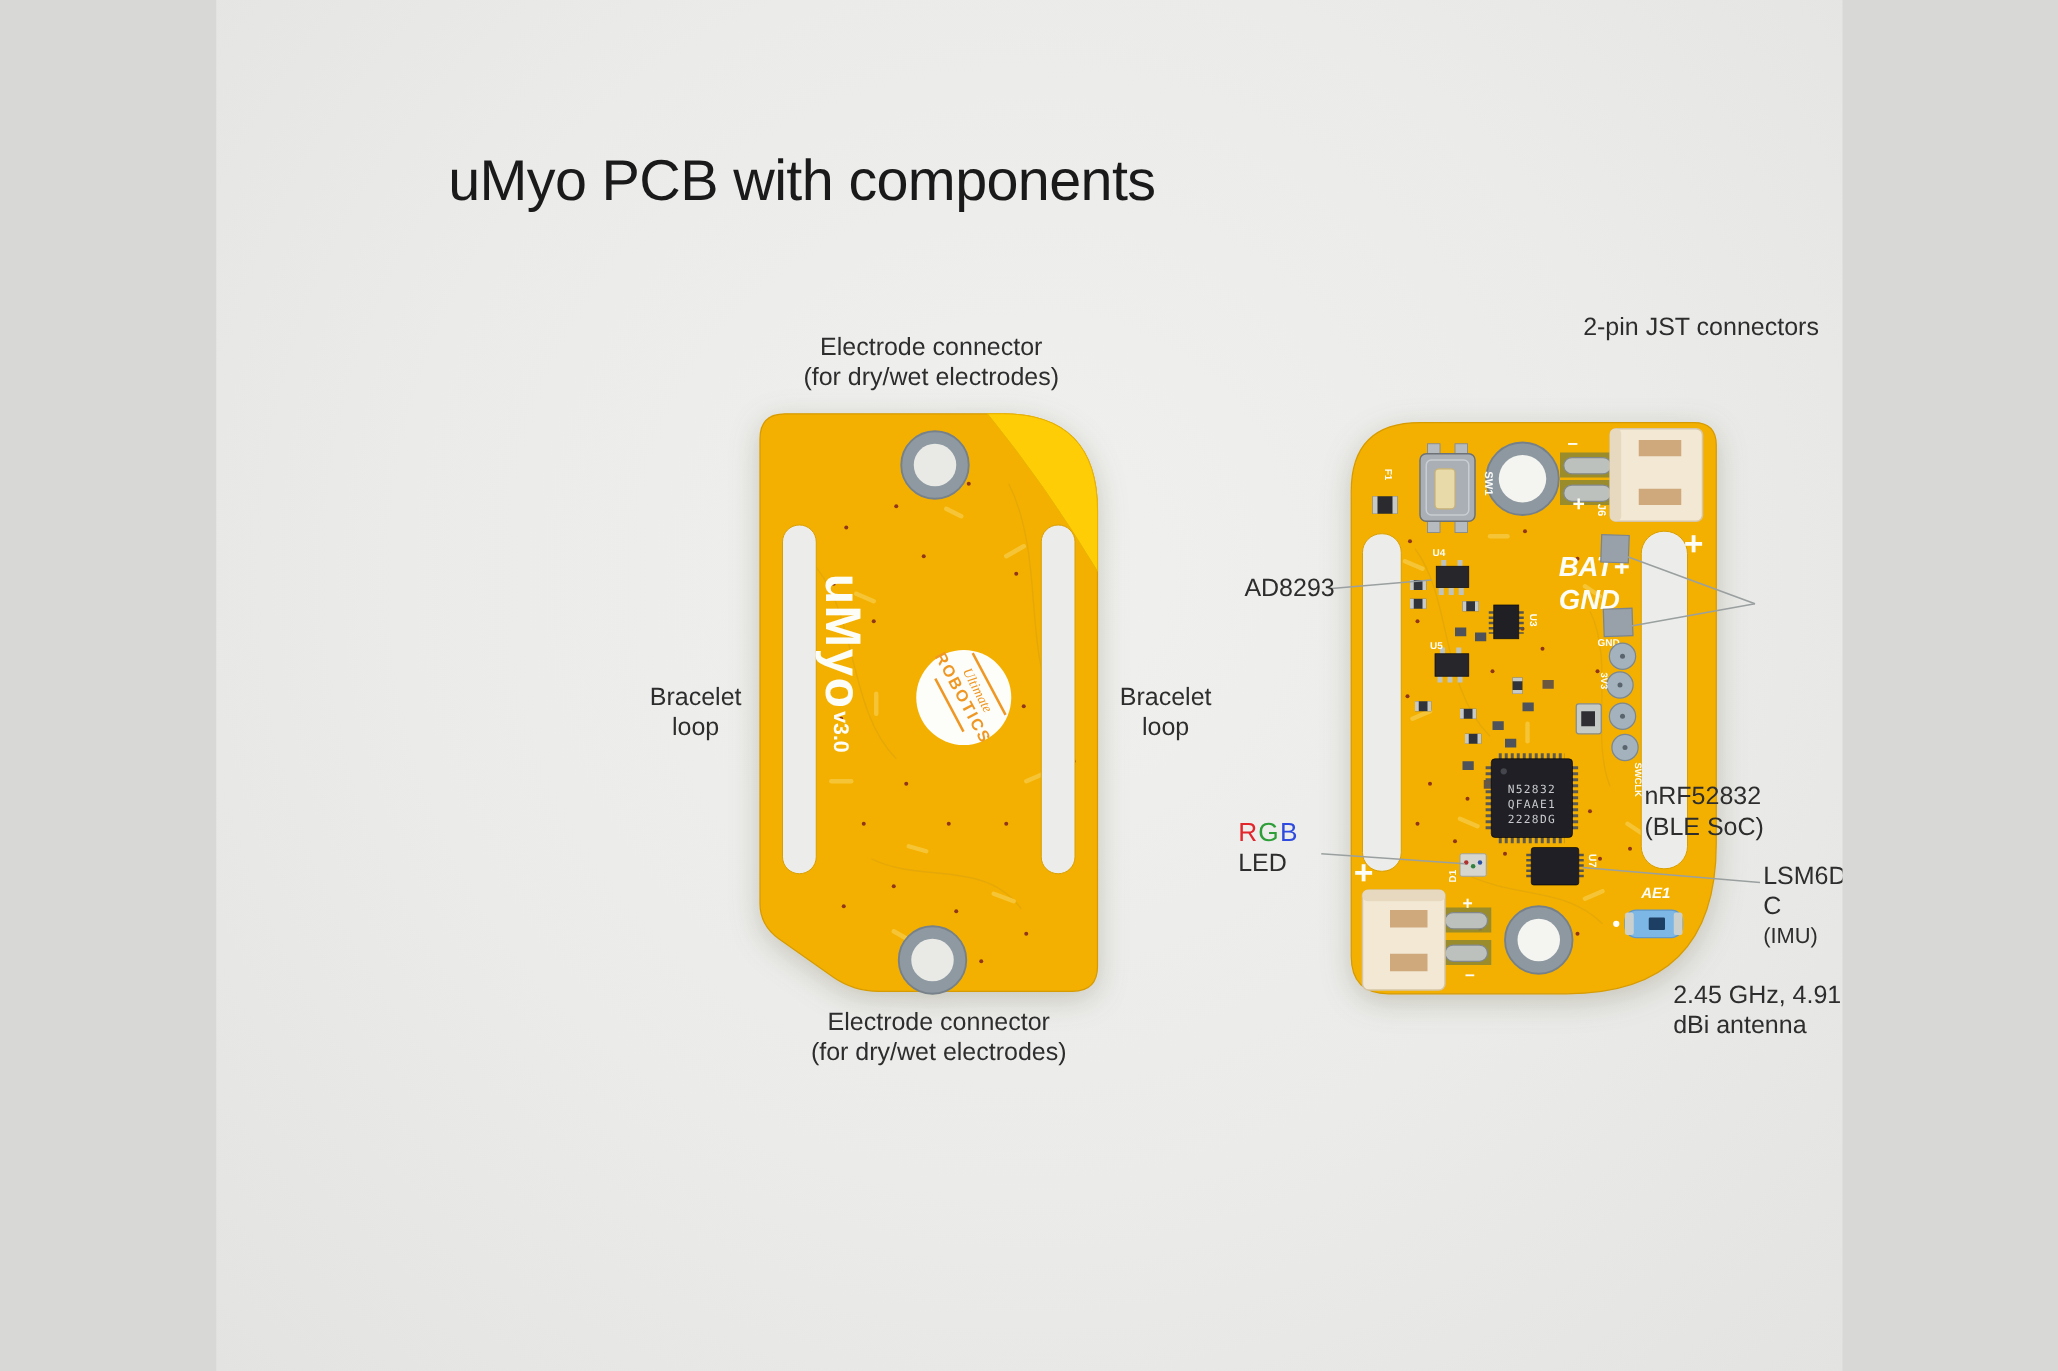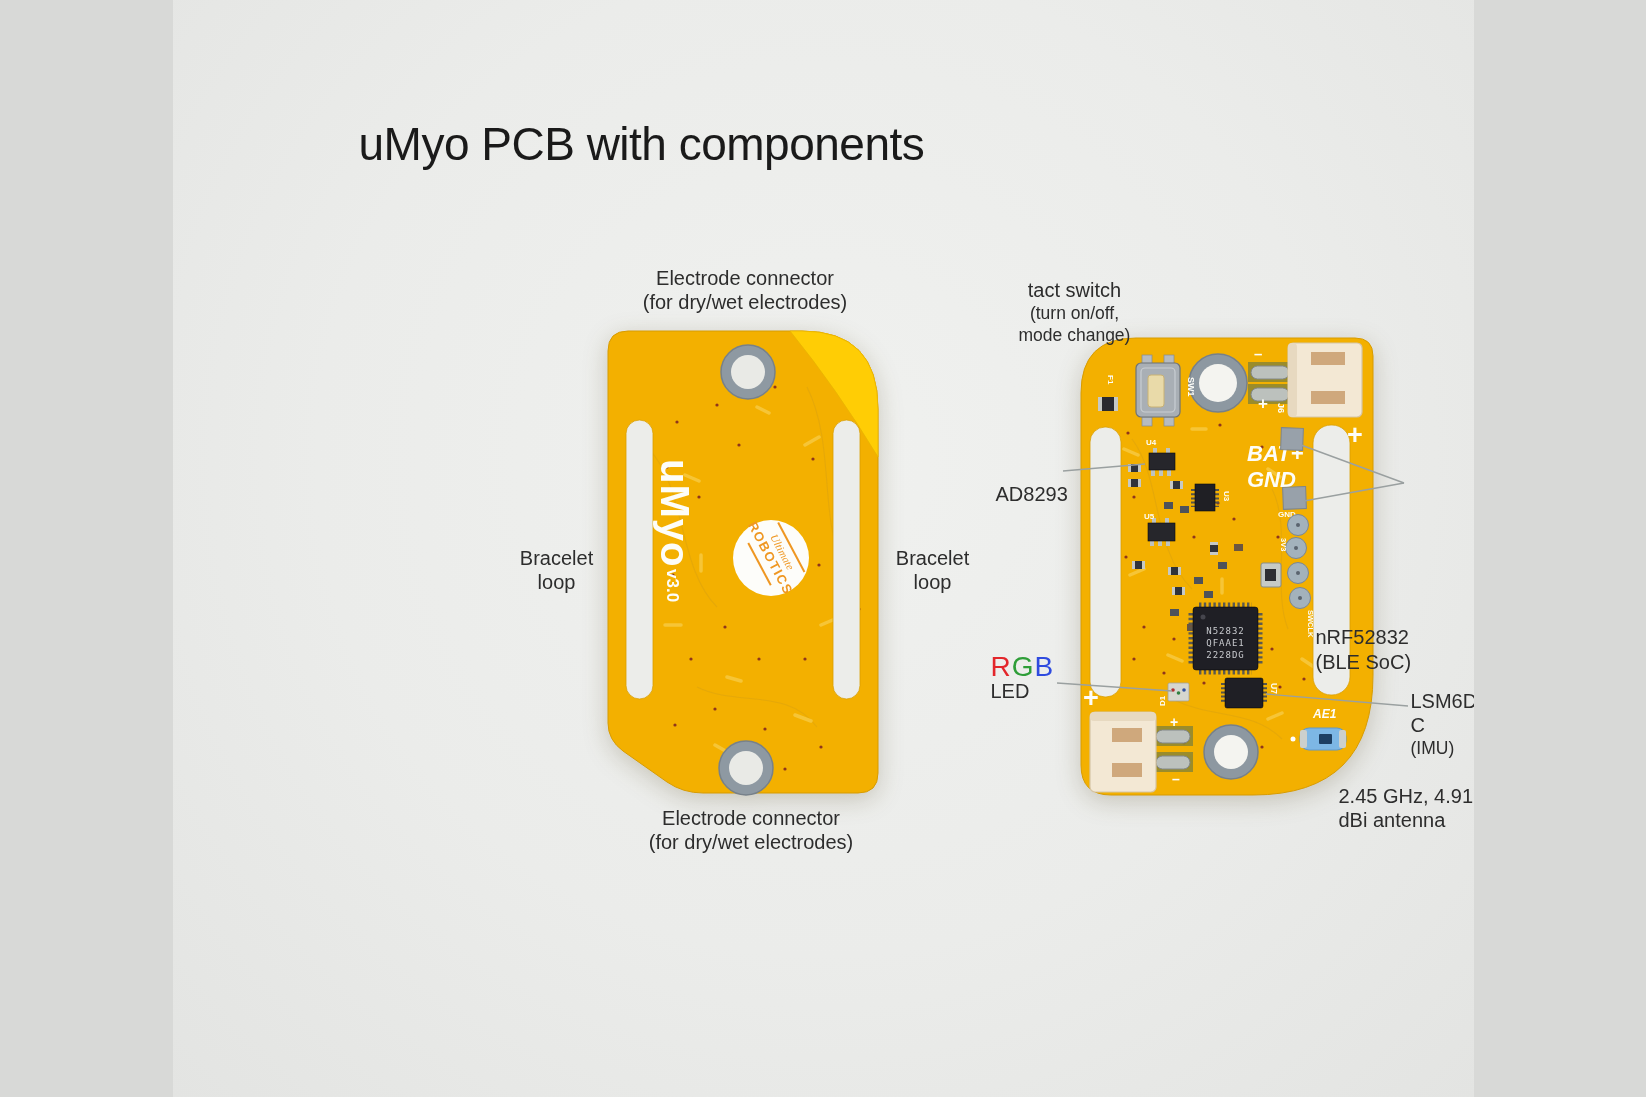--- a/index.html
+++ b/index.html
@@ -340,34 +340,30 @@
   <div class="lbl center" style="left:334px;top:546px;width:100px">
     <div>Bracelet</div>
     <div>loop</div>
   </div>
 
   <div class="lbl center" style="left:710px;top:546px;width:100px">
     <div>Bracelet</div>
     <div>loop</div>
   </div>
 
-  <div class="lbl center" style="left:802px;top:278px;width:200px">
-    <div>tact switch</div>
-    <div class="sub">(turn on/off,</div>
-    <div class="sub">mode change)</div>
-  </div>
 
   <div class="lbl" style="left:1094px;top:250px;width:320px">
-  </div>
-
-  <div class="lbl" style="left:823px;top:482px">AD8293</div>
+    <div>2-pin JST connectors</div>
+  </div>
+
+  <div class="lbl" style="left:823px;top:459px">AD8293</div>
 
 
   <div class="lbl" style="left:818px;top:655px">
-    <div style="font-size:28px;letter-spacing:1px">
+    <div style="font-size:21px;letter-spacing:1px">
       <span class="rgb-r">R</span><span class="rgb-g">G</span><span class="rgb-b">B</span>
     </div>
     <div>LED</div>
   </div>
 
   <div class="lbl" style="left:1143px;top:625px;line-height:25px">
     <div>nRF52832</div>
     <div>(BLE SoC)</div>
   </div>
 

